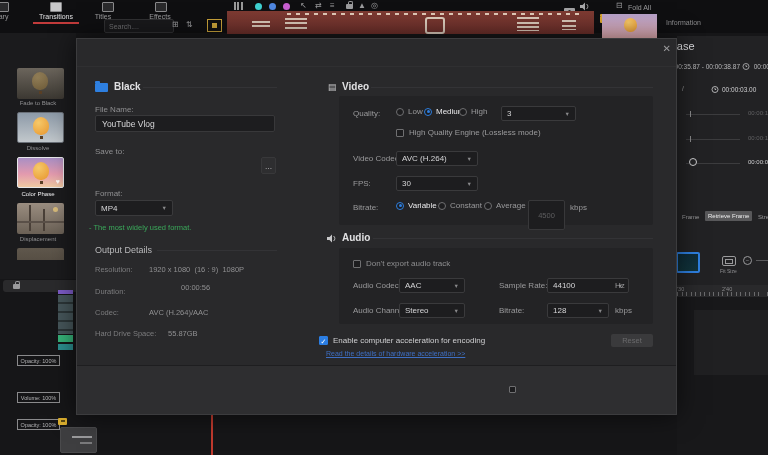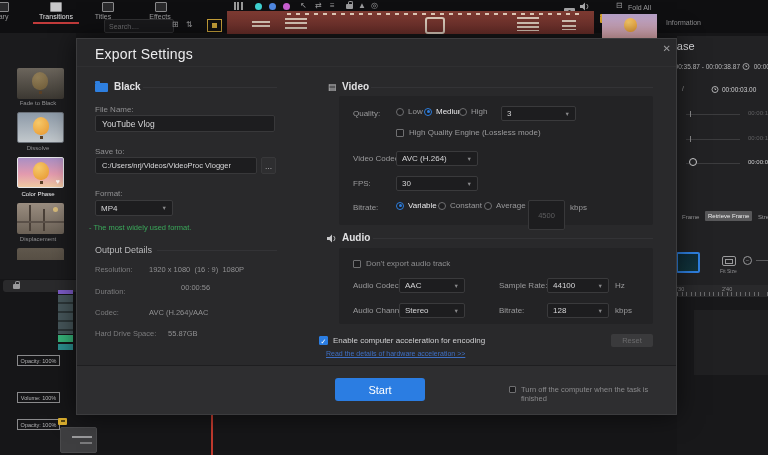--- a/index.html
+++ b/index.html
@@ -231,33 +231,31 @@
   <div class="abs" style="left:58px;top:418px;width:9px;height:7px;background:#d9ad2e;border-radius:1px;">
       <div style="margin:2px auto;width:4px;height:2px;background:#5a4a14;"></div>
     </div>
   <div class="abs" style="left:60px;top:427px;width:37px;height:26px;background:#3e3e40;border:1px solid #4a4a4c;border-radius:2px;box-sizing:border-box;">
     <div style="position:absolute;right:4px;top:8px;width:20px;height:2px;background:#9a9a9c;"></div>
     <div style="position:absolute;right:4px;top:14px;width:12px;height:2px;background:#7a7a7c;"></div>
   </div>
   <div class="abs" style="left:211px;top:413px;width:2px;height:42px;background:#c03a2e;"></div>
 
   <div class="abs dialog">
-    <div class="abs" style="left:18px;top:7px;font-size:14px;color:#ececee;letter-spacing:.2px;">Export Settings</div>
     <div class="abs" style="right:5px;top:4px;font-size:10px;color:#9a9a9c;">✕</div>
     <div class="abs divider" style="left:0;top:27px;right:0;opacity:.35;"></div>
 
     <div class="abs folder blue" style="left:18px;top:44px;"></div>
     <div class="abs" style="left:37px;top:42px;font-size:10px;font-weight:bold;color:#e0e0e2;">Black</div>
     <div class="abs divider" style="left:66px;top:48px;width:134px;"></div>
 
     <div class="abs seclabel" style="left:18px;top:66px;">File Name:</div>
     <div class="abs field" style="left:18px;top:76px;width:180px;height:17px;">YouTube Vlog</div>
 
     <div class="abs seclabel" style="left:18px;top:108px;">Save to:</div>
-    <div class="abs field" style="left:18px;top:118px;width:162px;height:17px;font-size:7.5px;">C:/Users/nrj/Videos/VideoProc Vlogger</div>
     <div class="abs field" style="left:184px;top:118px;width:15px;height:17px;justify-content:center;background:#2e2e30;color:#aaaaac;">...</div>
 
     <div class="abs seclabel" style="left:18px;top:150px;">Format:</div>
     <div class="abs dd" style="left:18px;top:161px;width:78px;height:16px;">
       <span>MP4</span>
       <span class="caret">▼</span>
     </div>
     <div class="abs nowrap" style="left:12px;top:184px;font-size:7.5px;color:#3aa85a;">- The most widely used format.</div>
 
     <div class="abs" style="left:18px;top:206px;font-size:9px;color:#b8b8ba;">Output Details</div>
@@ -336,21 +334,21 @@
     <div class="abs panel" style="left:262px;top:209px;width:314px;height:76px;">
       <div class="abs cb" style="left:14px;top:12px;"></div>
       <div class="abs" style="left:27px;top:11px;font-size:8px;color:#8f8f91;">Don't export audio track</div>
 
       <div class="abs lbl8" style="left:14px;top:33px;">Audio Codec:</div>
       <div class="abs dd" style="left:60px;top:30px;width:66px;">
         <span>AAC</span>
         <span class="caret">▼</span>
       </div>
       <div class="abs lbl8" style="left:160px;top:33px;">Sample Rate:</div>
-      <div class="abs dd" style="left:208px;top:30px;width:62px;text-align:center;">
+      <div class="abs dd" style="left:208px;top:30px;width:82px;text-align:center;">
         <span>44100</span>
         <span class="caret">▼</span>
       </div>
       <div class="abs lbl8" style="left:276px;top:33px;">Hz</div>
 
       <div class="abs lbl8" style="left:14px;top:58px;">Audio Channel:</div>
       <div class="abs dd" style="left:60px;top:55px;width:66px;">
         <span>Stereo</span>
         <span class="caret">▼</span>
       </div>
@@ -361,19 +359,17 @@
       </div>
       <div class="abs lbl8" style="left:276px;top:58px;">kbps</div>
     </div>
 
     <div class="abs cb on" style="left:242px;top:297px;width:9px;height:9px;line-height:9px;">✓</div>
     <div class="abs" style="left:256px;top:297px;font-size:8px;color:#cfcfd1;">Enable computer acceleration for encoding</div>
     <div class="abs" style="left:534px;top:295px;width:42px;height:13px;background:#3a3a3c;border-radius:2px;color:#6a6a6c;font-size:7.5px;display:flex;align-items:center;justify-content:center;">Reset</div>
     <div class="abs" style="left:249px;top:311px;font-size:7px;color:#3e6fc4;text-decoration:underline;">Read the details of hardware acceleration &gt;&gt;</div>
 
     <div class="abs" style="left:0;top:326px;right:0;bottom:0;background:#2e2e30;border-top:1px solid #1e1e20;">
-      <div class="abs startbtn" style="left:258px;top:12px;width:90px;height:23px;">Start</div>
       <div class="abs cb" style="left:432px;top:20px;width:7px;height:7px;"></div>
-      <div class="abs" style="left:444px;top:19px;font-size:7.5px;color:#8a8a8c;">Turn off the computer when the task is finished</div>
     </div>
   </div>
 
 </div>
 
 </body></html>

